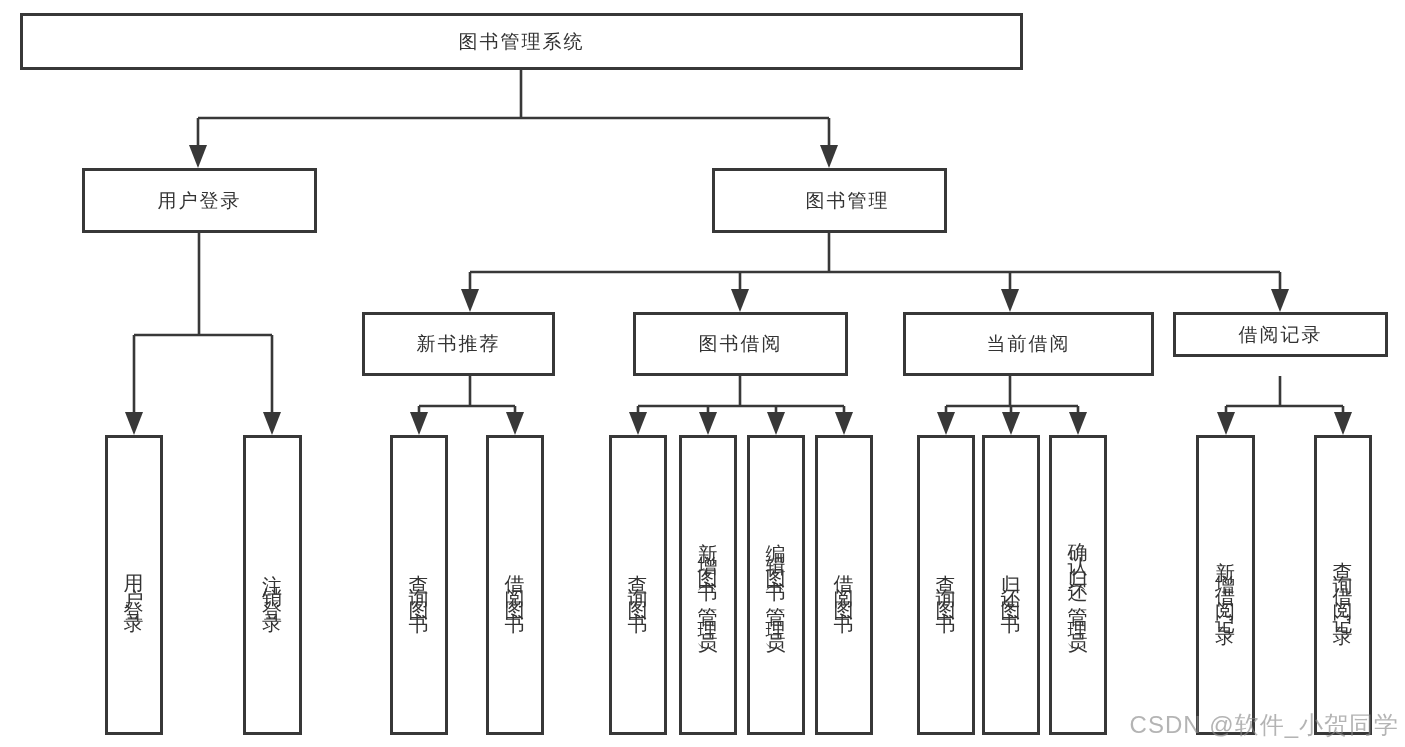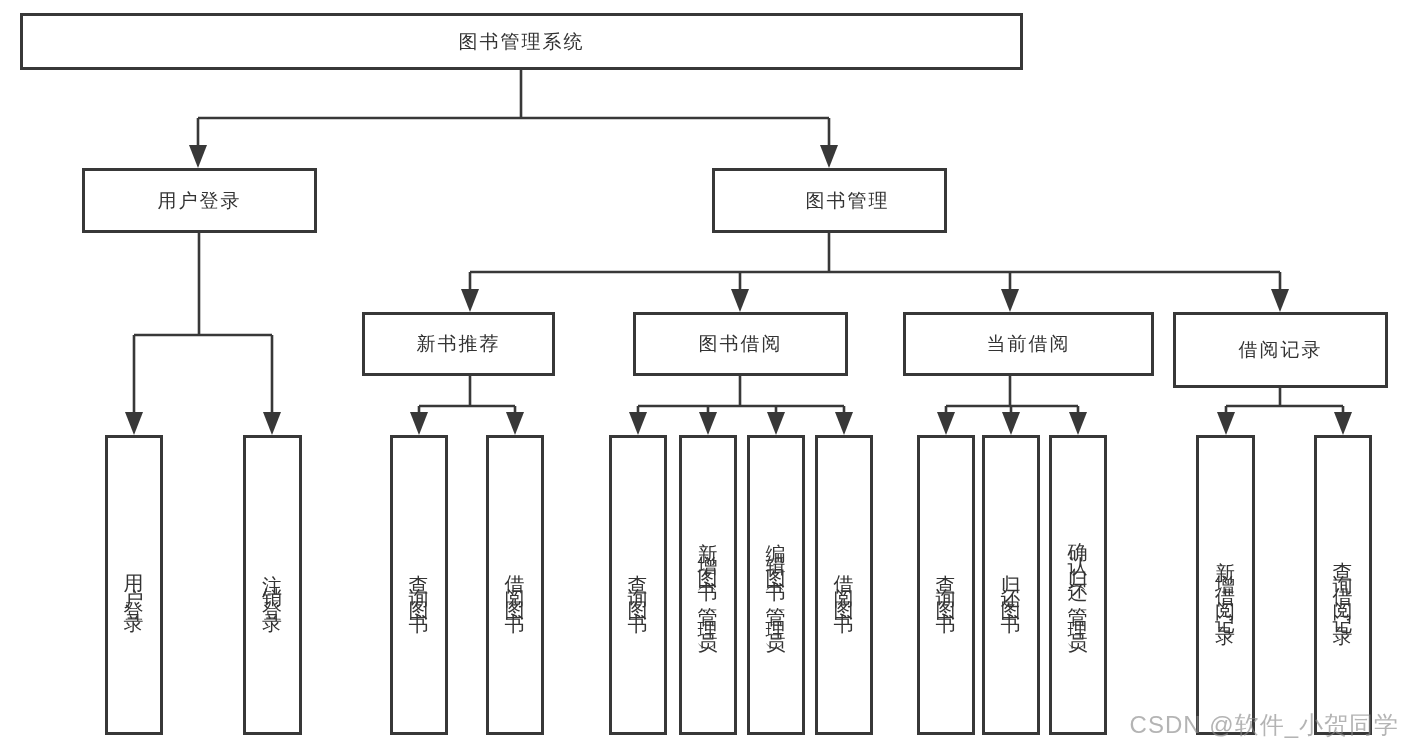--- a/index.html
+++ b/index.html
@@ -11,21 +11,21 @@
 
   .node{position:absolute;box-sizing:border-box;border:3px solid #383838;background:#ffffff;
         display:flex;align-items:center;justify-content:center;
         font-size:19px;letter-spacing:2px;color:#333333;white-space:nowrap;}
   .n-root{left:20px;top:13px;width:1003px;height:57px;}
   .n-l2a{left:82px;top:168px;width:235px;height:65px;}
   .n-l2b{left:712px;top:168px;width:235px;height:65px;padding-left:36px;}
   .n-s0{left:362px;top:312px;width:193px;height:64px;}
   .n-s1{left:633px;top:312px;width:215px;height:64px;}
   .n-s2{left:903px;top:312px;width:251px;height:64px;}
-  .n-s3{left:1173px;top:312px;width:215px;height:76px;}
+  .n-s3{left:1173px;top:312px;width:215px;height:45px;}
 
   .leaf{position:absolute;top:435px;height:300px;box-sizing:border-box;
         border:3px solid #383838;background:#ffffff;
         display:flex;align-items:center;justify-content:center;}
   .leaf .v{writing-mode:vertical-rl;text-orientation:mixed;font-size:20px;
            letter-spacing:13px;line-height:1;white-space:nowrap;color:#333333;}
   .lf-a0{left:105px;width:58px;} .lf-a1{left:243px;width:59px;}
   .lf-b0{left:390px;width:58px;} .lf-b1{left:486px;width:58px;}
   .lf-c0{left:609px;width:58px;} .lf-c1{left:679px;width:58px;}
   .lf-c2{left:747px;width:58px;} .lf-c3{left:815px;width:58px;}

